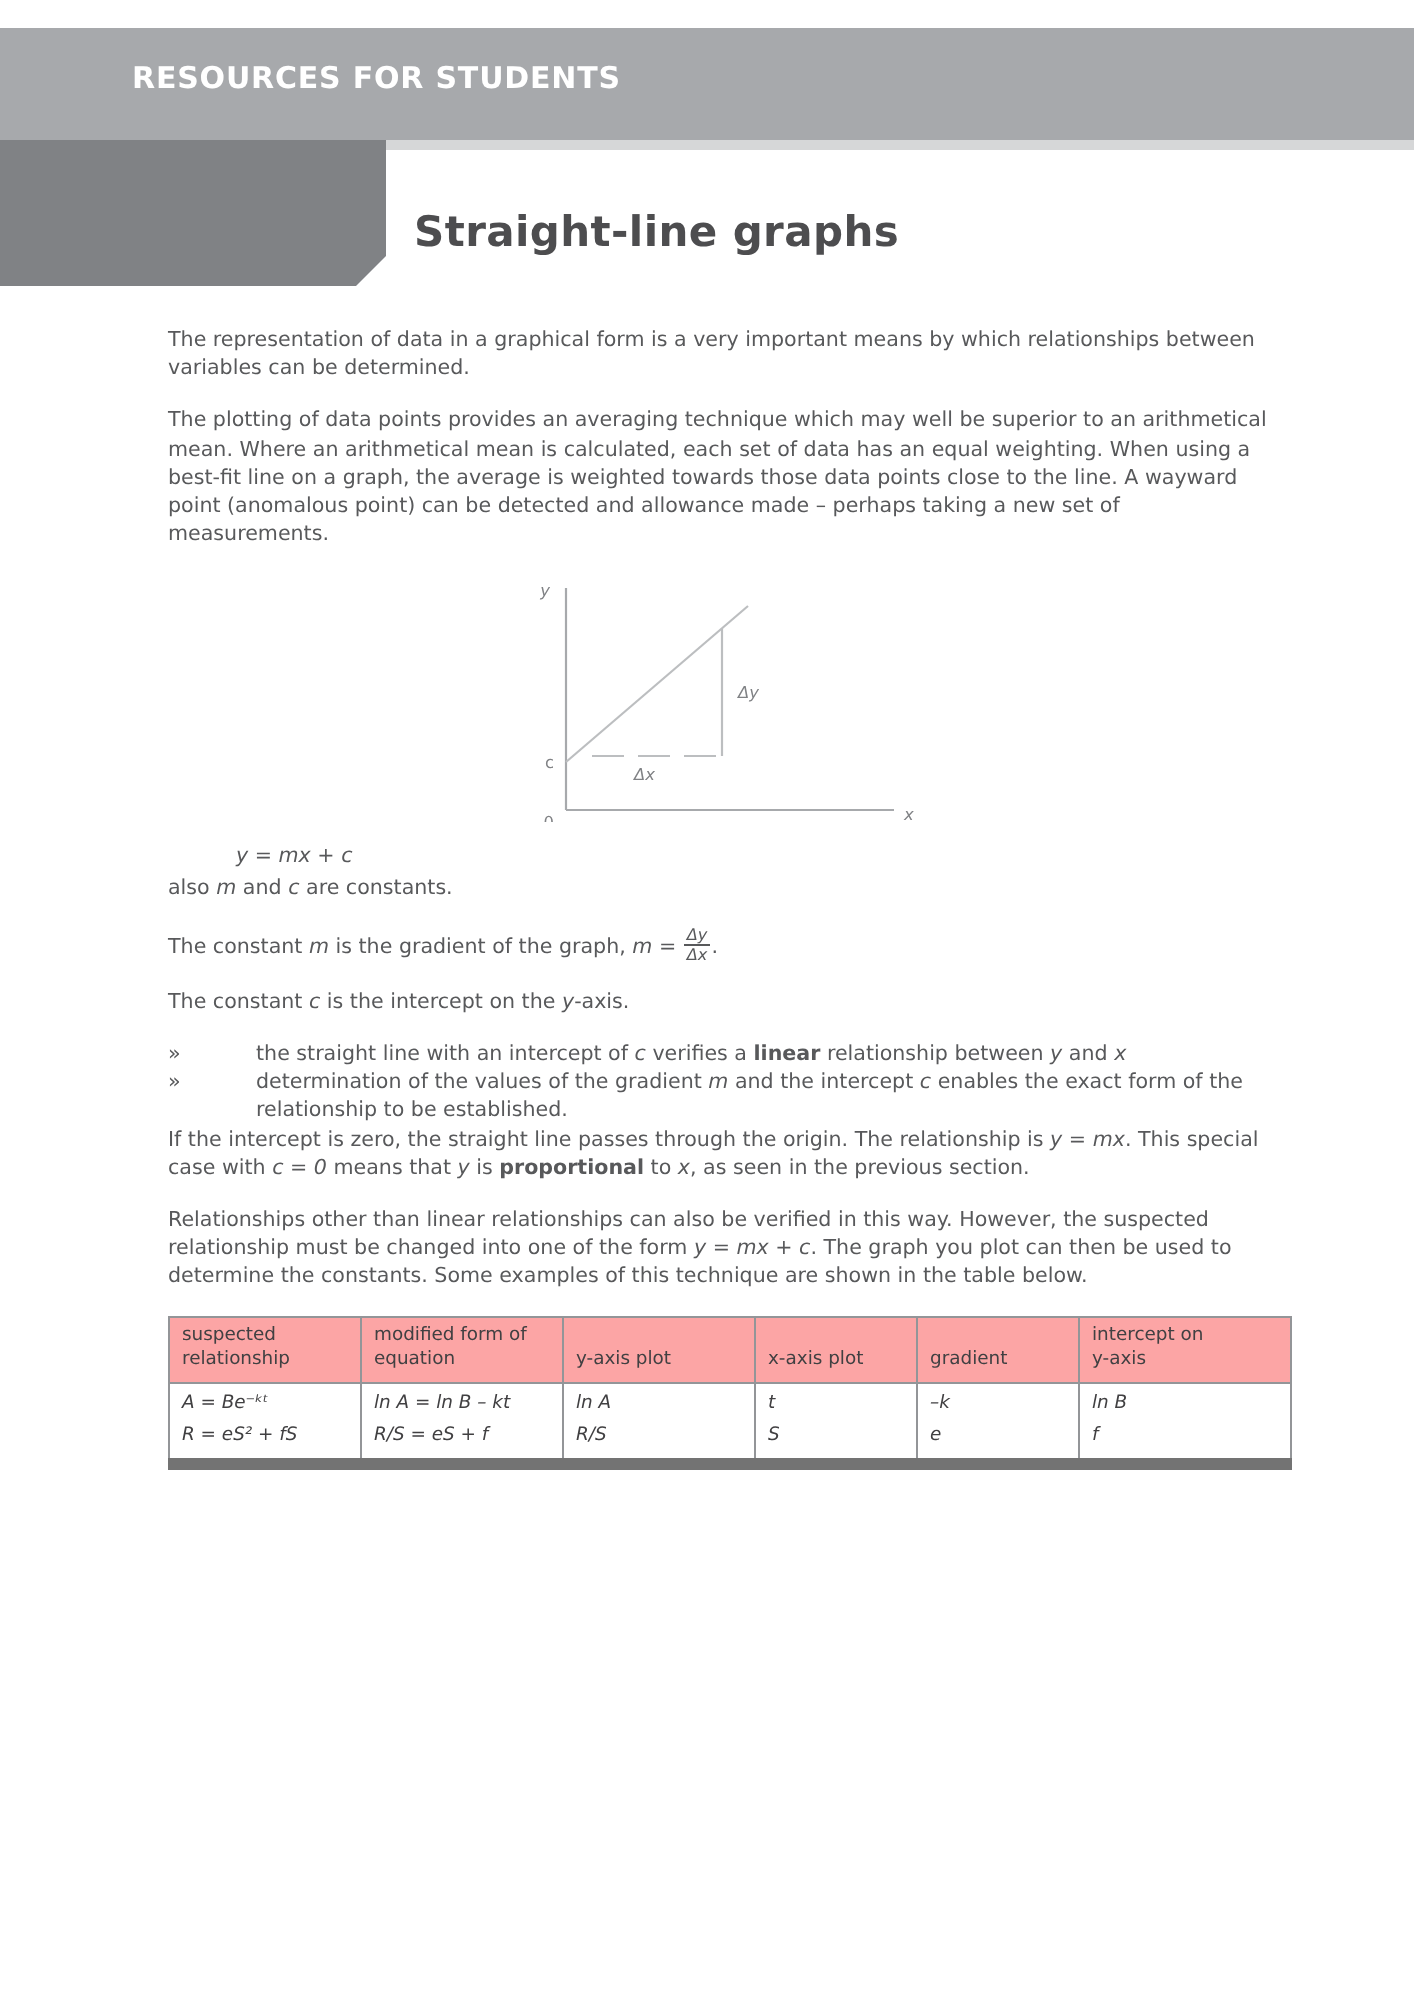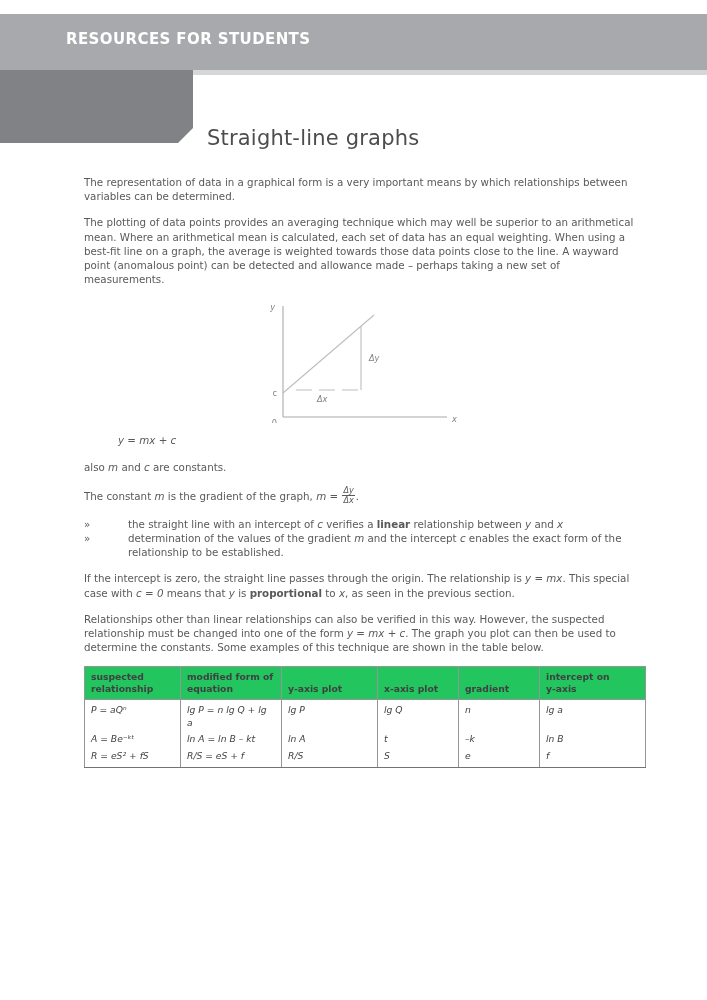--- a/index.html
+++ b/index.html
@@ -40,35 +40,35 @@
   }
   .title-block {
     position: absolute;
     left: 0; top: 70px;
     width: 193px; height: 73px;
     background: #808285;
     clip-path: polygon(0 0, 193px 0, 193px 58px, 178px 73px, 0 73px);
   }
   .page-title {
     position: absolute;
-    left: 207px; top: 126px;
+    left: 207px; top: 104px;
     font-size: 21px;
-    font-weight: normal;
+    font-weight: bold;
     color: #4d4d4f;
     letter-spacing: 0.2px;
   }
 
   
   .content {
     position: absolute;
     left: 84px; top: 163px;
     width: 556px;
   }
   p.para {
-    margin: 12px 0 12px 0;
+    margin: 0 0 12px 0;
     font-size: 10.3px;
     line-height: 14.2px;
     color: #58595b;
     text-align: left;
   }
   p.tight { margin-bottom: 2px; }
   .eqline {
     margin: 0 0 1px 0;
     padding-left: 34px;
     font-size: 10.3px;
@@ -117,36 +117,36 @@
   }
   .datatable th, .datatable td {
     border: 1px solid #939598;
     padding: 3px 6px 3px 6px;
     font-size: 9.2px;
     line-height: 12.4px;
     vertical-align: top;
     color: #414042;
   }
   .datatable thead th {
-    background: #22c55e;
-    font-weight: bold;
+    background: #fca5a5;
+    font-weight: normal;
     text-align: left;
     height: 25px;
     vertical-align: bottom;
     padding-bottom: 4px;
   }
   .datatable tbody td {
     border-top: none;
     border-bottom: none;
     font-style: italic;
     padding-top: 2px;
     padding-bottom: 2px;
   }
   .datatable tbody tr:first-child td { padding-top: 4px; }
-  .datatable tbody tr:last-child td { padding-bottom: 5px; border-bottom: 1px solid #737373; font-style: italic; }
+  .datatable tbody tr:last-child td { padding-bottom: 5px; border-bottom: 6px solid #737373; font-style: italic; }
 </style>
 </head>
 <body>
 
 <div class="header-bar"></div>
 <div class="header-title">RESOURCES FOR STUDENTS</div>
 <div class="header-underline"></div>
 <div class="title-block"></div>
 <div class="page-title">Straight-line graphs</div>
 
@@ -177,20 +177,21 @@
       <text x="285" y="63" font-family="DejaVu Sans, Liberation Sans, sans-serif" font-size="8.2" font-style="italic" fill="#808285">Δy</text>
       <text x="233" y="104" font-family="DejaVu Sans, Liberation Sans, sans-serif" font-size="8.2" font-style="italic" fill="#808285">Δx</text>
     </svg>
   </div>
 
   <p class="eqline"><i class="v">y = mx + c</i></p>
   <p class="para"><span>also </span><i class="v">m</i><span> and </span><i class="v">c</i><span> are constants.</span></p>
 
   <p class="para"><span>The constant </span><i class="v">m</i><span> is the gradient of the graph, </span><i class="v">m = </i><span class="frac"><span class="num">Δy</span><span class="den">Δx</span></span><span>.</span></p>
 
+  <p class="para"><span>The constant </span><i class="v">c</i><span> is the intercept on the </span><i class="v">y</i><span>-axis.</span></p>
 
 
   <div class="bullet-row">
     <span class="bullet-mark">»</span>
     <span class="bullet-text"><span>the straight line with an intercept of </span><i class="v">c</i><span> verifies a </span><b class="bd">linear</b><span> relationship between </span><i class="v">y</i><span> and </span><i class="v">x</i></span>
   </div>
 
   <div class="bullet-row">
     <span class="bullet-mark">»</span>
     <span class="bullet-text"><span>determination of the values of the gradient </span><i class="v">m</i><span> and the intercept </span><i class="v">c</i><span> enables the exact form of the relationship to be established.</span></span>
@@ -228,28 +229,20 @@
         <th>
           <span>gradient</span>
         </th>
         <th>
           <span>intercept on</span><br>
           <span>y-axis</span>
         </th>
       </tr>
     </thead>
     <tbody>
-      <tr>
-        <td>P = aQⁿ</td>
-        <td>lg P = n lg Q + lg a</td>
-        <td>lg P</td>
-        <td>lg Q</td>
-        <td>n</td>
-        <td>lg a</td>
-      </tr>
       <tr>
         <td>A = Be⁻ᵏᵗ</td>
         <td>ln A = ln B – kt</td>
         <td>ln A</td>
         <td>t</td>
         <td>–k</td>
         <td>ln B</td>
       </tr>
       <tr>
         <td>R = eS² + fS</td>

